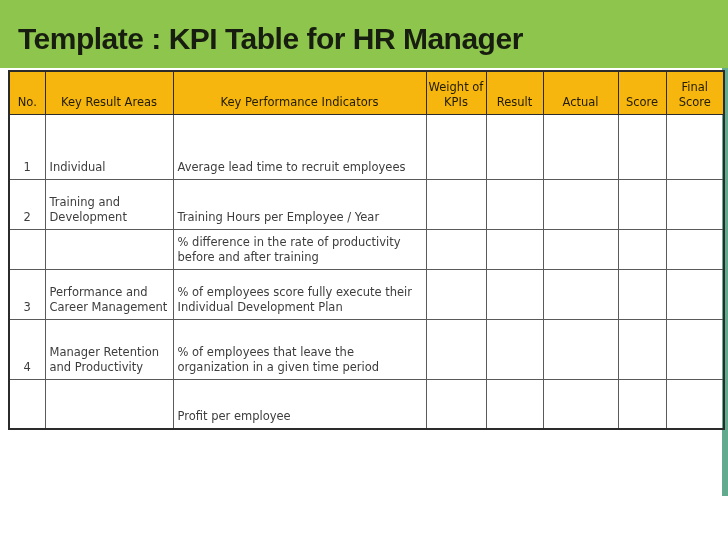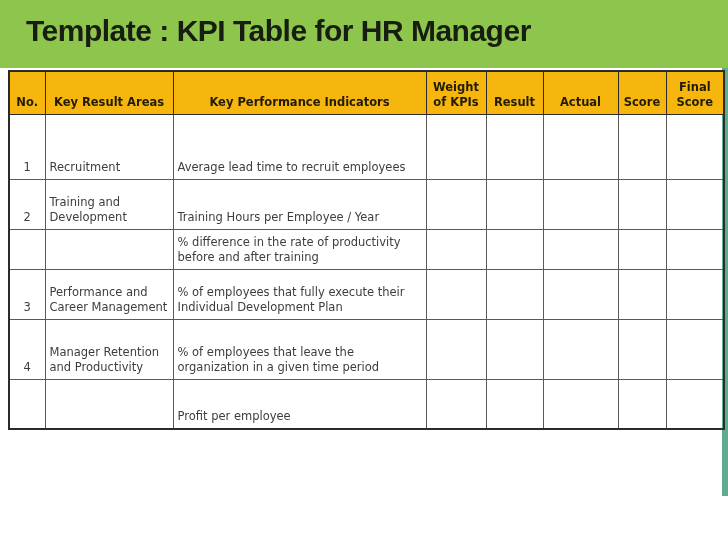--- a/index.html
+++ b/index.html
@@ -8,38 +8,38 @@
     overflow:hidden;
     font-family:"DejaVu Sans","Liberation Sans",sans-serif;
   }
   .title-band {
     position:absolute; top:0; left:0; width:728px; height:68px;
     background:var(--title-band,#8dc54d);
     display:flex; align-items:flex-end;
     padding:0 0 6px 10px; box-sizing:border-box;
   }
   .title-band h1 {
-    margin:16px; font-size:30px; font-weight:700; line-height:1;
+    margin:8px; font-size:30px; font-weight:700; line-height:1;
     letter-spacing:-0.5px; color:var(--title-text,#171e10);
     font-family:"Liberation Sans","DejaVu Sans",sans-serif;
     white-space:nowrap;
   }
   .side-strip {
     position:absolute; top:68px; right:0; width:6px; height:428px;
     background:var(--side-strip,#62ab8f);
   }
   table.kpi-table {
     position:absolute; left:8px; top:70px; width:715px;
     border-collapse:collapse; table-layout:fixed;
     border:2px solid var(--outer-border,#2b2b2b);
   }
   .kpi-table th {
     background:var(--header-fill,#f6b60e);
     color:var(--header-text,#211c03);
-    font-weight:700; font-size:11.5px; line-height:1.3;
+    font-weight:400; font-size:11.5px; line-height:1.3;
     text-align:center; vertical-align:bottom;
     border:1px solid var(--outer-border,#2b2b2b);
     padding:2px 1px 4px; box-sizing:border-box;
   }
   .kpi-table td {
     border:1px solid var(--grid-line,#5a5a5a);
     font-size:11.5px; line-height:1.3;
     color:var(--cell-text,#3d3d3d);
     vertical-align:bottom; text-align:left;
     padding:1px 4px 4px; box-sizing:border-box;
@@ -86,21 +86,21 @@
         <th>Weight of KPIs</th>
         <th>Result</th>
         <th>Actual</th>
         <th>Score</th>
         <th>Final Score</th>
       </tr>
     </thead>
     <tbody>
         <tr>
           <td class="col-no">1</td>
-          <td class="col-kra">Recruitment</td>
+          <td class="col-kra">Individual</td>
           <td class="col-kpi">Average lead time to recruit employees</td>
           <td class="col-weight"></td>
           <td class="col-target"></td>
           <td class="col-actual"></td>
           <td class="col-score"></td>
           <td class="col-final"></td>
         </tr>
         <tr>
           <td class="col-no">2</td>
           <td class="col-kra">Training and Development</td>
@@ -117,21 +117,21 @@
           <td class="col-kpi">% difference in the rate of productivity before and after training</td>
           <td class="col-weight"></td>
           <td class="col-target"></td>
           <td class="col-actual"></td>
           <td class="col-score"></td>
           <td class="col-final"></td>
         </tr>
         <tr>
           <td class="col-no">3</td>
           <td class="col-kra">Performance and Career Management</td>
-          <td class="col-kpi">% of employees that fully execute their Individual Development Plan</td>
+          <td class="col-kpi">% of employees score fully execute their Individual Development Plan</td>
           <td class="col-weight"></td>
           <td class="col-target"></td>
           <td class="col-actual"></td>
           <td class="col-score"></td>
           <td class="col-final"></td>
         </tr>
         <tr>
           <td class="col-no">4</td>
           <td class="col-kra">Manager Retention and Productivity</td>
           <td class="col-kpi">% of employees that leave the organization in a given time period</td>

